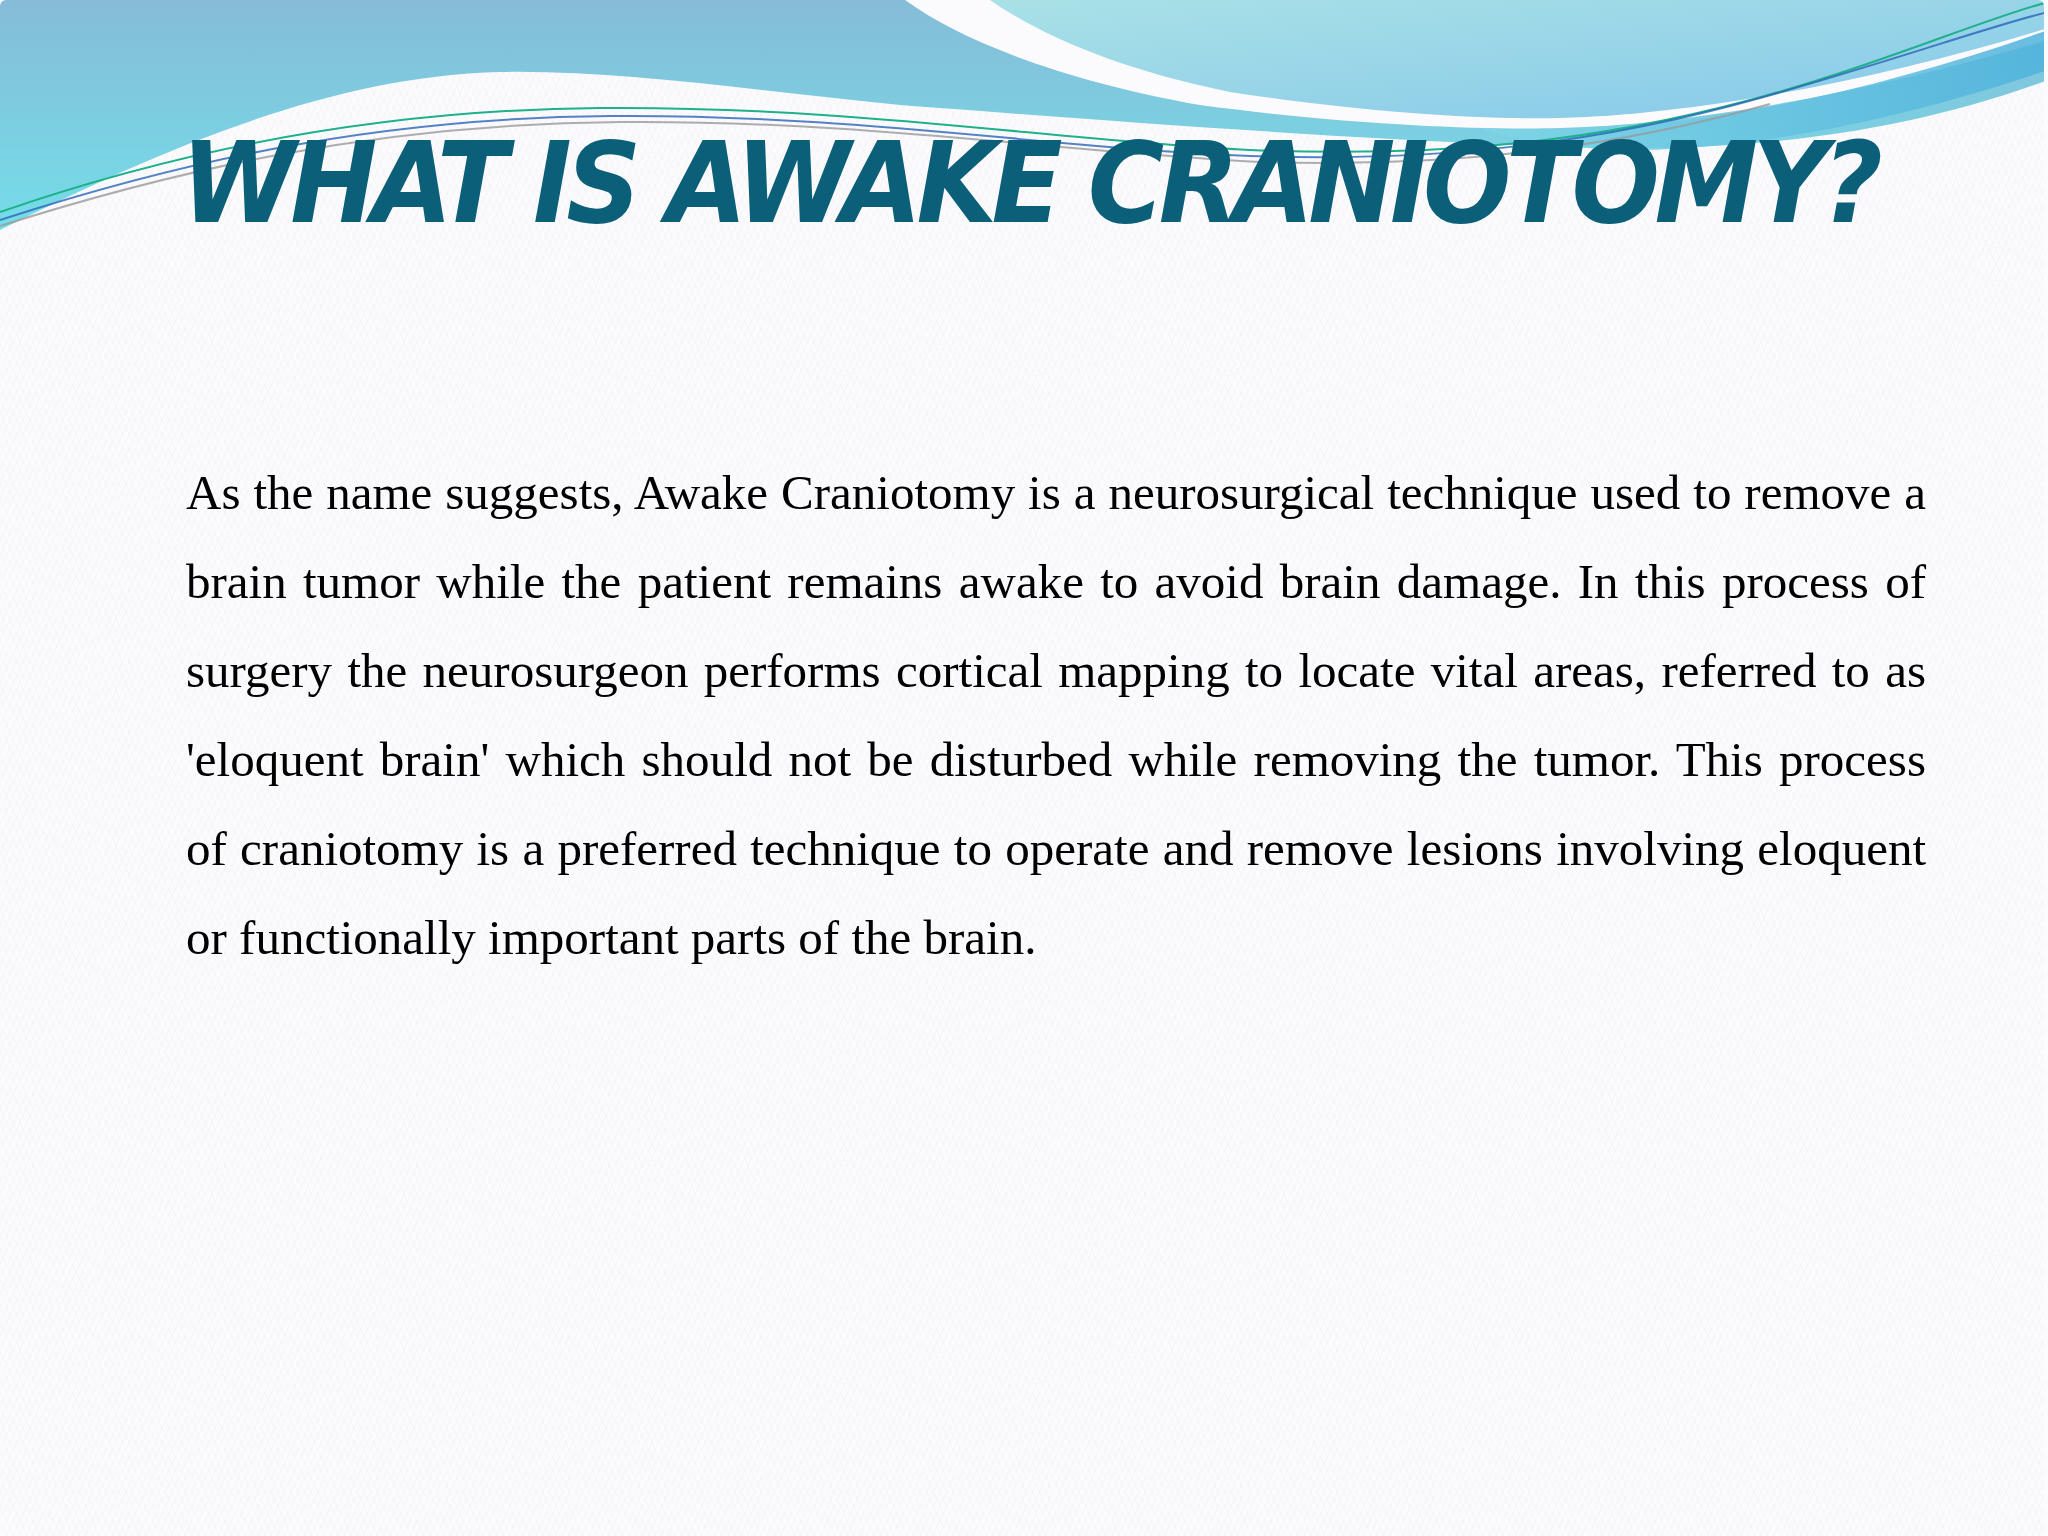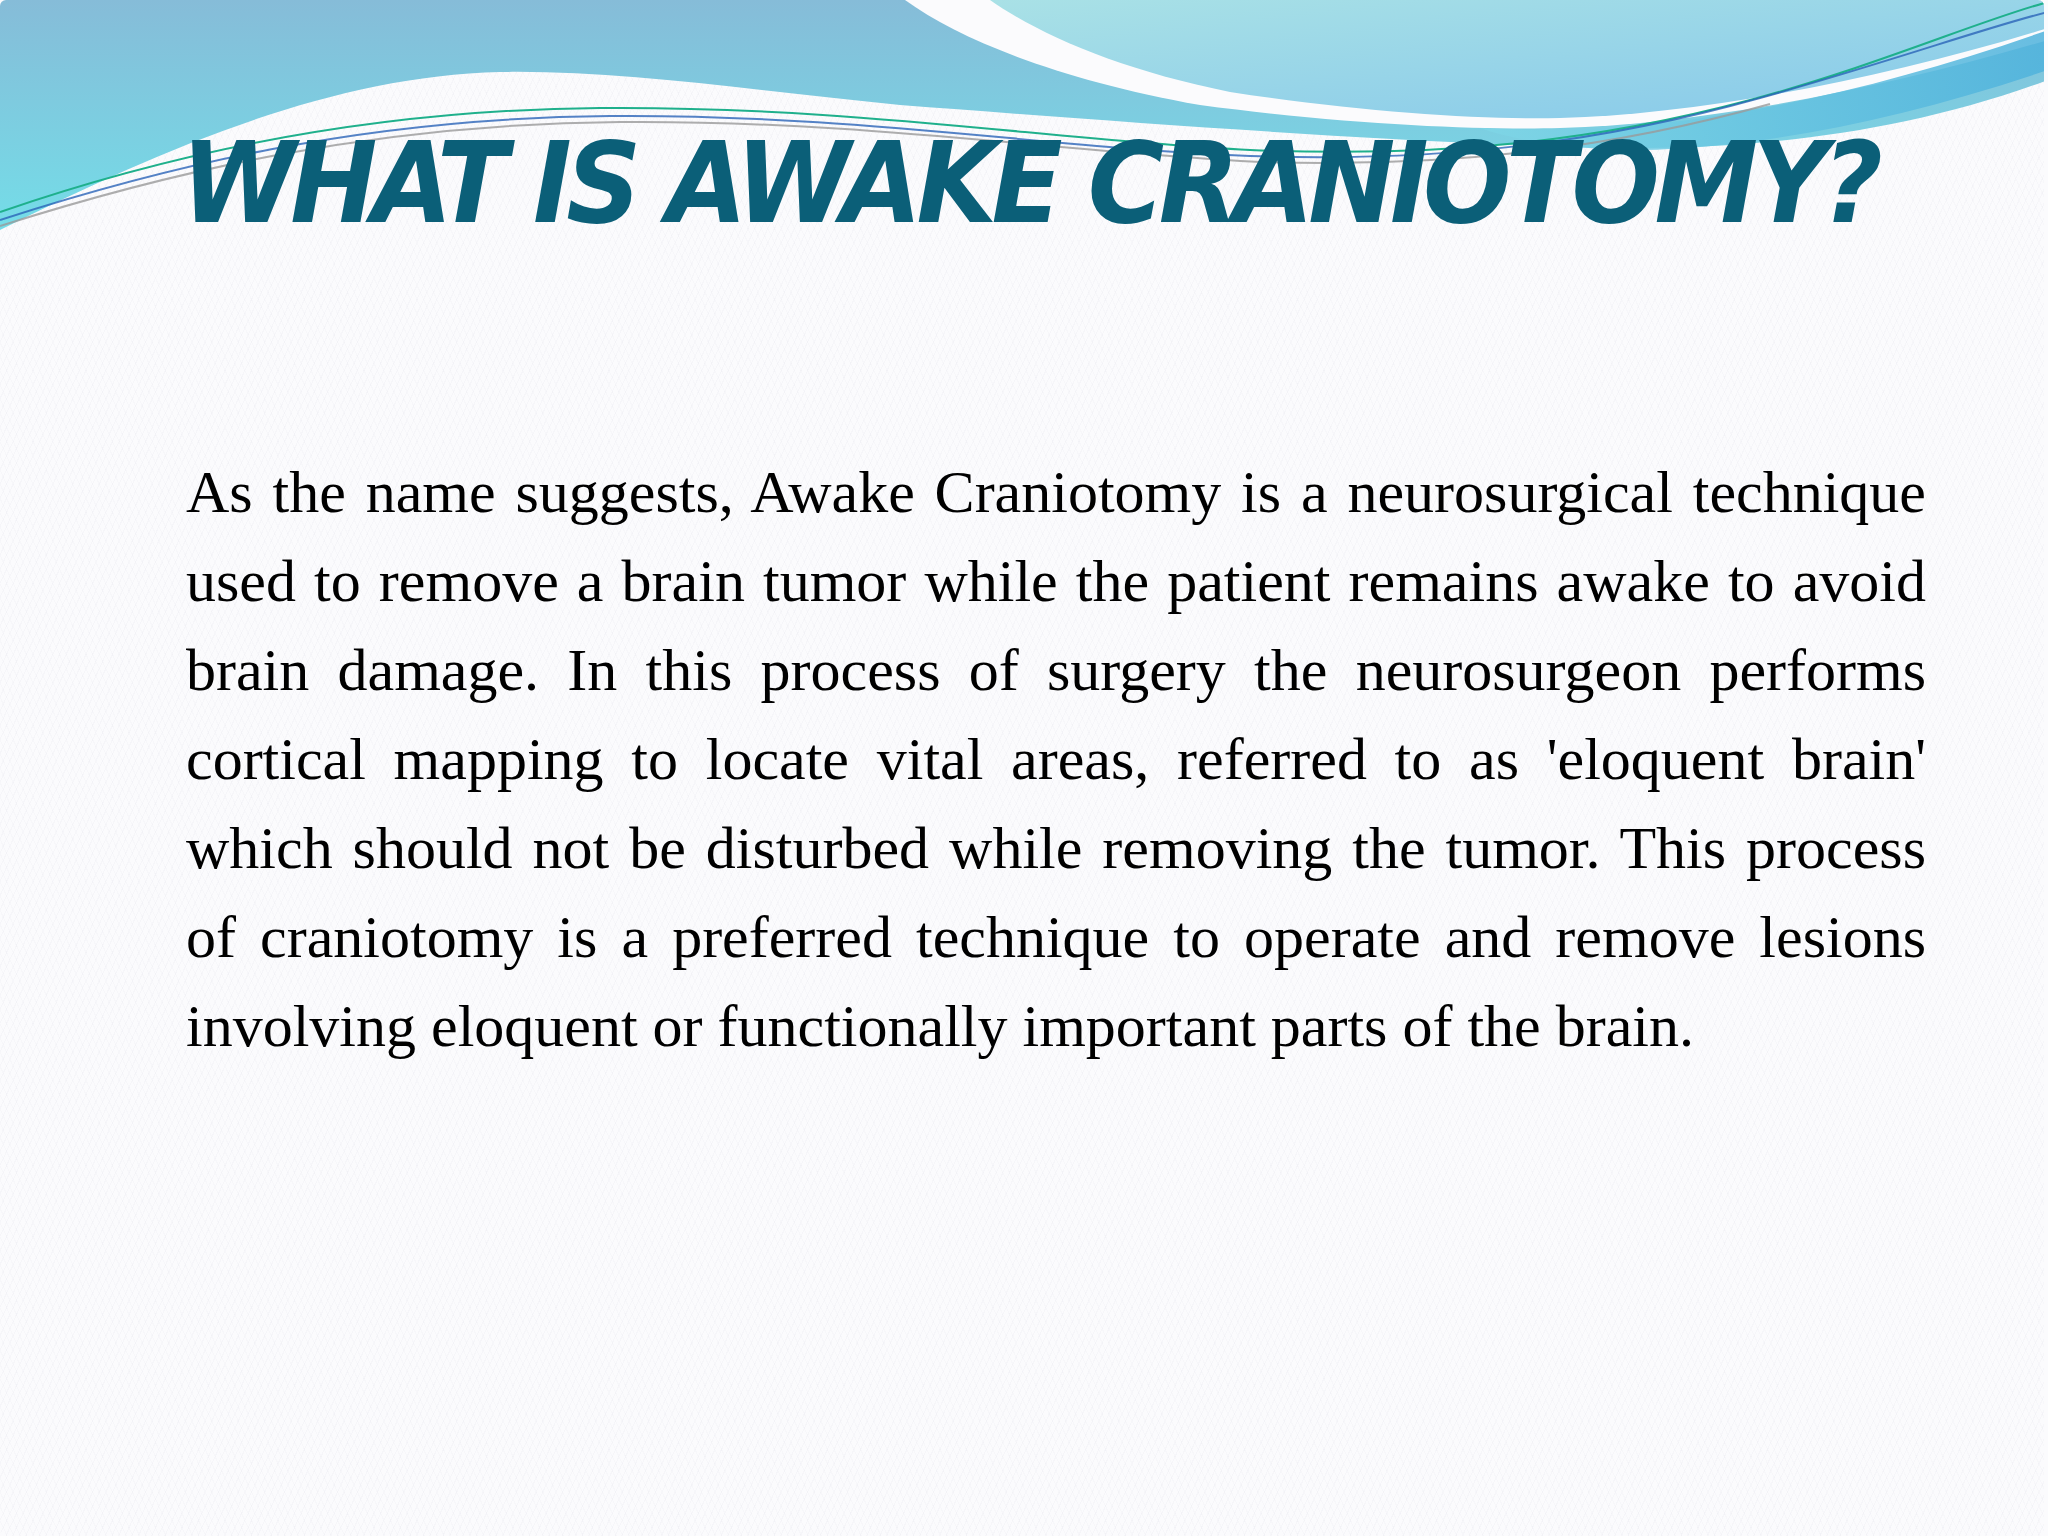--- a/index.html
+++ b/index.html
@@ -45,21 +45,21 @@
     transform: scaleX(0.93);
     transform-origin: left center;
   }
   .body-text {
     position: absolute;
     left: 186px;
     top: 448px;
     width: 1740px;
     margin: 0;
     font-family: "Liberation Serif", serif;
-    font-size: 60px;
+    font-size: 49px;
     line-height: 89px;
     color: #000000;
     text-align: justify;
     text-align-last: left;
   }
 </style>
 </head>
 <body>
 
 <div class="slide">

